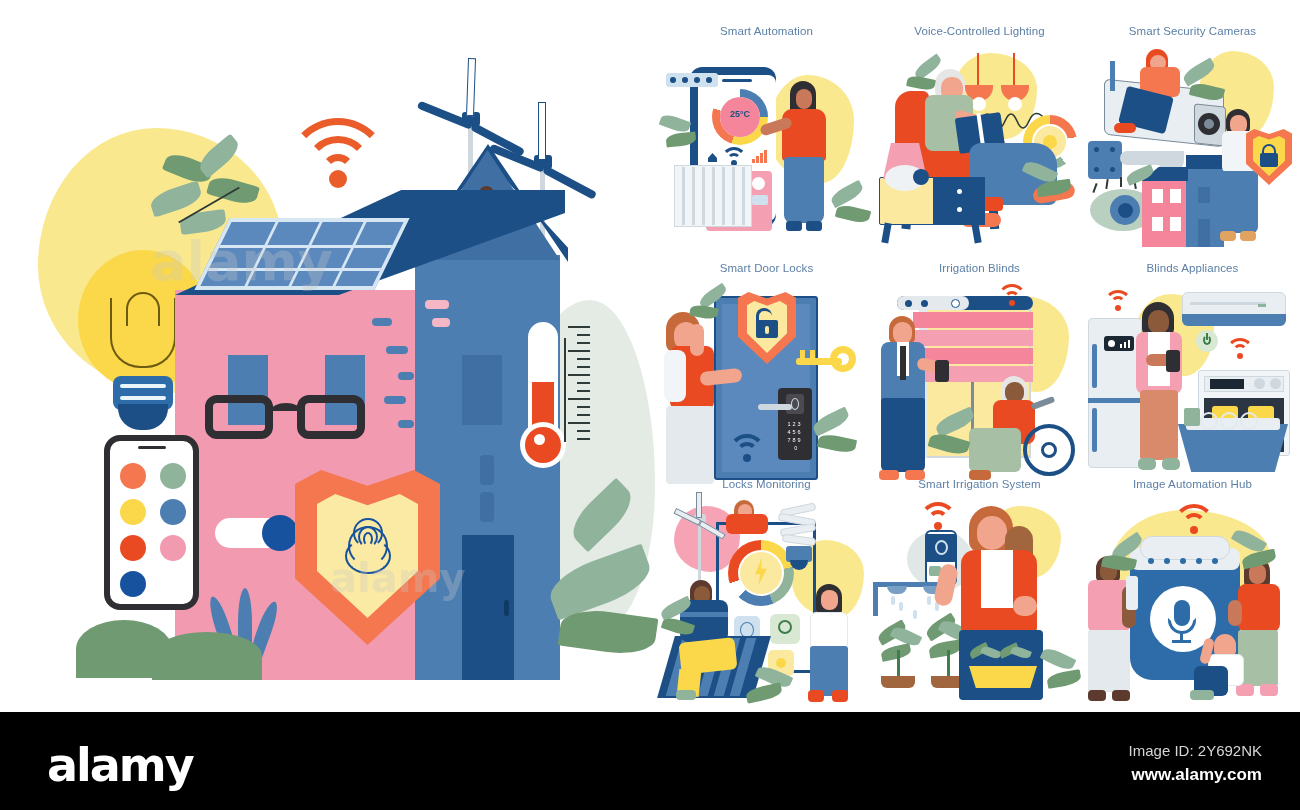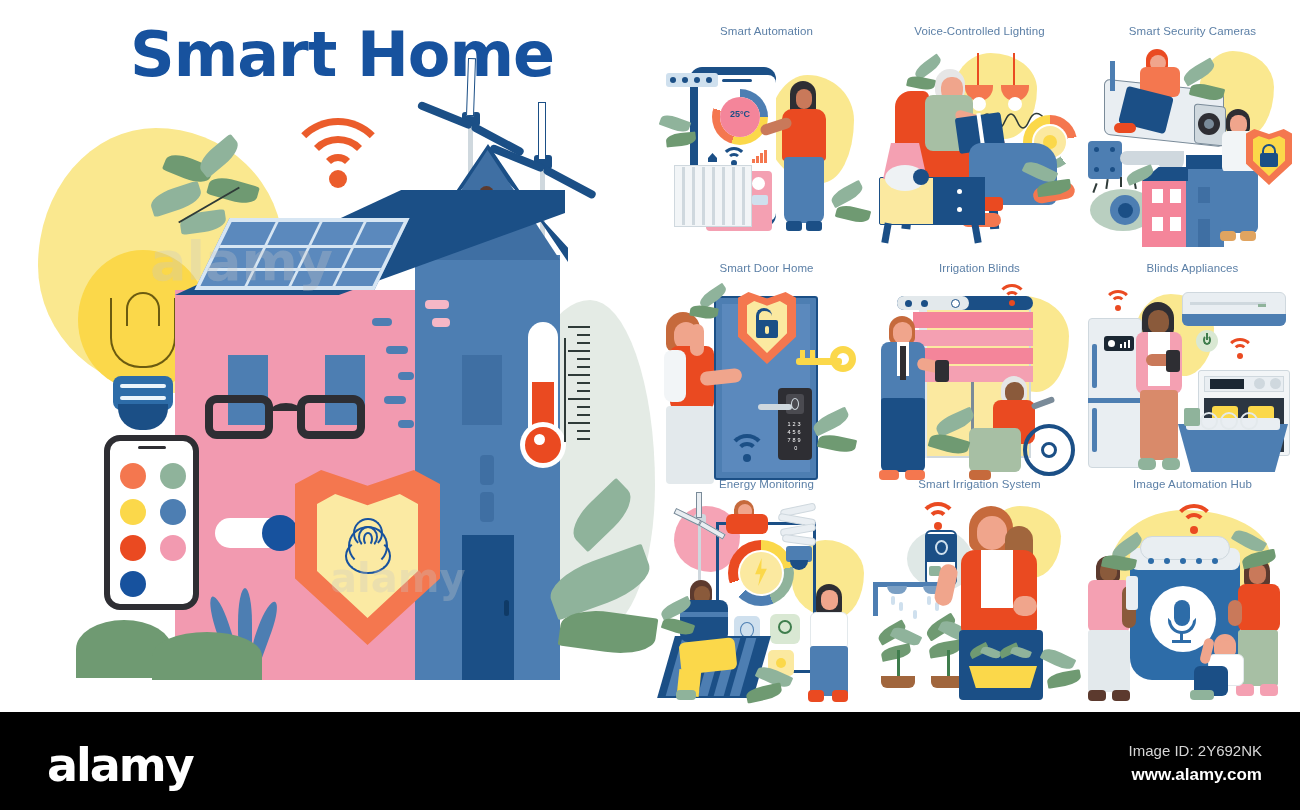--- a/index.html
+++ b/index.html
@@ -187,21 +187,20 @@
   .wm { position:absolute; color:rgba(200,200,200,.30); font-weight:bold;
       font-family:"DejaVu Sans", sans-serif; pointer-events:none; }
 </style>
 </head>
 <body>
 
 <div class="canvas">
 
   <div class="hero">
 
-    <div class="hero-title">Smart Home</div>
 
     <div class="blob-yellow"></div>
     <div class="blob-grey"></div>
 
     <div class="wifi-hero">
       <span class="wh1"></span>
         <span class="wh2"></span>
         <span class="wh3"></span>
       <div class="wifi-dot-hero"></div>
     </div>
@@ -530,21 +529,21 @@
         <i class="sh" style="left:176px;top:97px;width:14px;height:12px;border:2.5px solid #1b4f86;border-bottom:none;border-radius:7px 7px 0 0;"></i>
         <i class="sh" style="left:174px;top:106px;width:18px;height:14px;background:#1b4f86;border-radius:2px;"></i>
 
         <i class="plantleaf" style="left:96px;top:18px;width:34px;height:14px;transform:rotate(-30deg);"></i>
         <i class="plantleaf dk" style="left:104px;top:38px;width:34px;height:14px;transform:rotate(14deg);"></i>
         <i class="plantleaf" style="left:40px;top:122px;width:28px;height:12px;transform:rotate(-22deg);"></i>
       </div>
     </div>
 
     <div class="card" style="left:0px; top:262px;">
-      <div class="card-label">Smart Door Home</div>
+      <div class="card-label">Smart Door Locks</div>
       <div class="art">
 
         <i class="sh" style="left:54px;top:12px;width:104px;height:184px;background:#4d7eb2;border:2px solid #1b4f86;border-radius:3px;"></i>
         <i class="sh" style="left:62px;top:20px;width:88px;height:168px;background:#5b89bd;"></i>
 
         <i class="sh" style="left:118px;top:104px;width:34px;height:72px;background:#2e2e33;border-radius:4px;"></i>
         <i class="sh" style="left:126px;top:110px;width:18px;height:20px;background:#4a4a50;border-radius:3px;"></i>
         <i class="sh" style="left:131px;top:114px;width:8px;height:12px;border:1.5px solid #cfd8de;border-radius:50%;"></i>
         <span style="position:absolute;left:120px;top:136px;width:30px;text-align:center;font-size:5.5px;color:#fff;letter-spacing:2px;line-height:8px;">123<br>456<br>789<br>&nbsp;0</span>
         <i class="sh" style="left:98px;top:120px;width:34px;height:6px;background:#cfd8de;border-radius:3px;"></i>
@@ -691,21 +690,21 @@
         <i class="sh" style="left:62px;top:48px;width:22px;height:54px;background:#fff;"></i>
         <i class="sh person-skin-3" style="left:60px;top:70px;width:34px;height:12px;border-radius:6px;"></i>
         <i class="sh" style="left:80px;top:66px;width:14px;height:22px;background:#2e2e33;border-radius:3px;"></i>
         <i class="sh" style="left:54px;top:106px;width:38px;height:70px;background:#d98a6a;border-radius:4px;"></i>
         <i class="sh" style="left:52px;top:174px;width:18px;height:12px;background:#8fb39b;border-radius:5px;"></i>
         <i class="sh" style="left:76px;top:174px;width:18px;height:12px;background:#8fb39b;border-radius:5px;"></i>
       </div>
     </div>
 
     <div class="card" style="left:0px; top:478px;">
-      <div class="card-label">Energy Monitoring</div>
+      <div class="card-label">Locks Monitoring</div>
       <div class="art">
         <i class="sh blob-p" style="left:14px;top:6px;width:66px;height:66px;"></i>
         <i class="sh blob-y" style="left:132px;top:40px;width:72px;height:78px;"></i>
 
         <i class="sh" style="left:56px;top:22px;width:100px;height:3px;background:#1b4f86;"></i>
         <i class="sh" style="left:56px;top:22px;width:3px;height:150px;background:#1b4f86;"></i>
         <i class="sh" style="left:56px;top:170px;width:100px;height:3px;background:#1b4f86;"></i>
         <i class="sh" style="left:153px;top:22px;width:3px;height:150px;background:#1b4f86;"></i>
 
         <i class="sh" style="left:38px;top:18px;width:3px;height:72px;background:#cfd8de;"></i>

